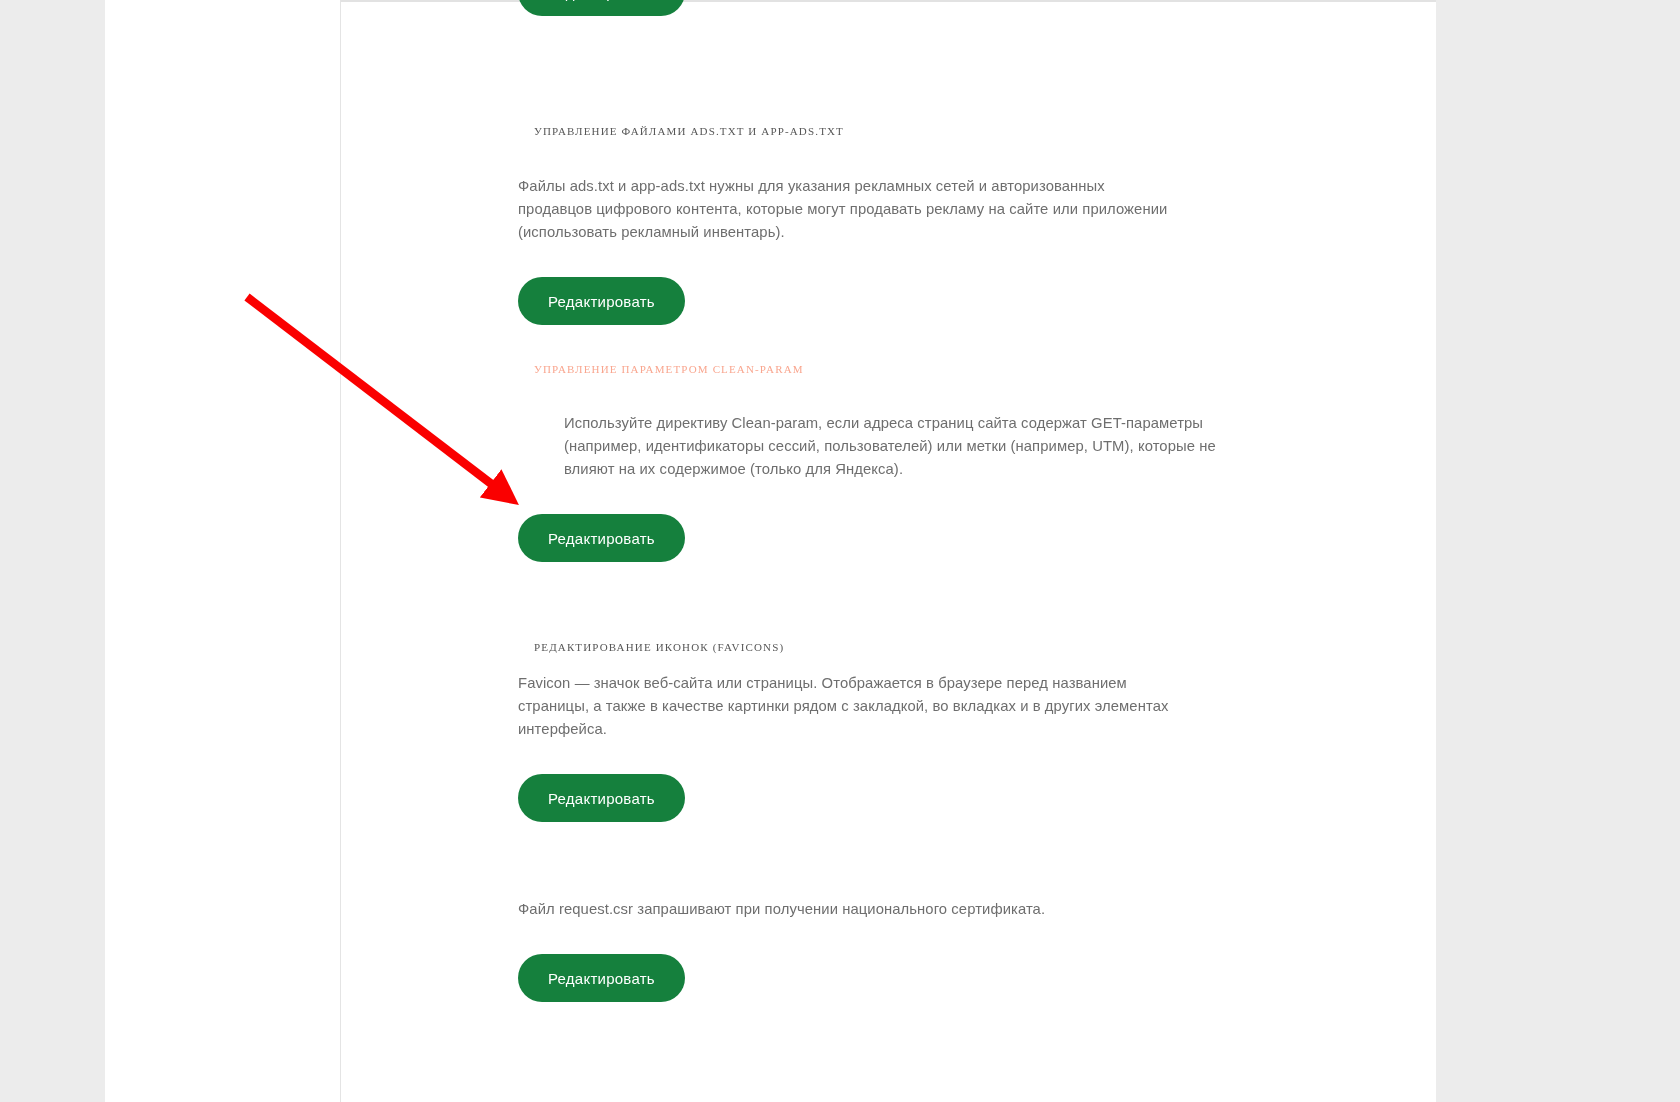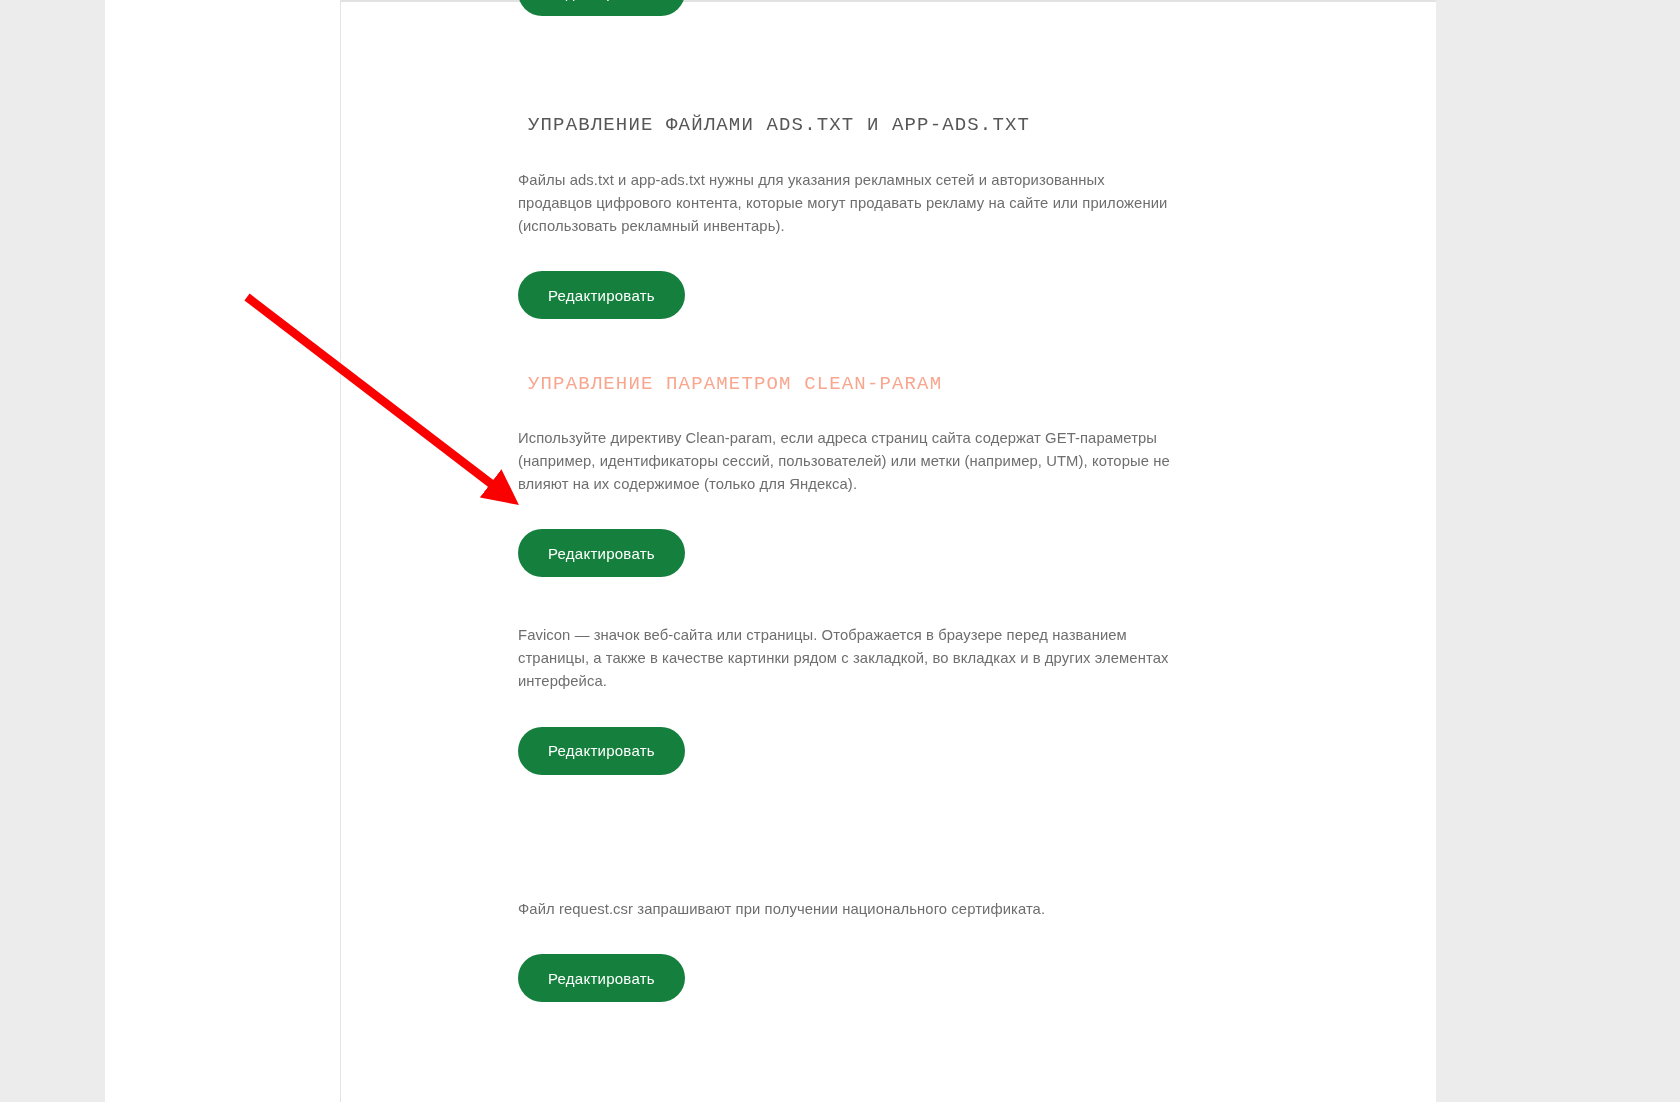--- a/index.html
+++ b/index.html
@@ -59,27 +59,27 @@
     width: 660px;
   }
 
   .section {
     position: absolute;
     left: 0;
     width: 660px;
   }
 
   .section-heading {
-    font-family: Liberation Mono, monospace;
-    font-size: 19px;
+    font-family: Liberation Serif, serif;
+    font-size: 11px;
     font-weight: 400;
     letter-spacing: 1.15px;
     color: #575757;
     line-height: 15.5px;
-    margin: 10px;
+    margin: 16px;
     white-space: pre-line;
   }
 
   .section-heading.accent {
     color: #f9a68f;
   }
 
   .section-body {
     font-family: "Liberation Sans", sans-serif;
     font-size: 14.8px;
@@ -142,29 +142,30 @@
   <div class="content-area">
 
     <div class="section" style="top:108px;">
       <h3 class="section-heading">УПРАВЛЕНИЕ ФАЙЛАМИ ADS.TXT И APP-ADS.TXT</h3>
       <p class="section-body" style="margin-top:35px;">Файлы ads.txt и app-ads.txt нужны для указания рекламных сетей и авторизованных продавцов цифрового контента, которые могут продавать рекламу на сайте или приложении (использовать рекламный инвентарь).</p>
       <div style="margin-top:33px;">
         <button class="edit-button">Редактировать</button>
       </div>
     </div>
 
-    <div class="section" style="top:367px;">
+    <div class="section" style="top:346px;">
       <h3 class="section-heading accent">УПРАВЛЕНИЕ ПАРАМЕТРОМ CLEAN-PARAM</h3>
-      <p class="section-body" style="margin-top:34px;">Используйте директиву Clean-param, если адреса страниц сайта содержат GET-параметры (например, идентификаторы сессий, пользователей) или метки (например, UTM), которые не влияют на их содержимое (только для Яндекса).</p>
+      <p class="section-body" style="margin-top:34px;margin-left:46px;">Используйте директиву Clean-param, если адреса страниц сайта содержат GET-параметры (например, идентификаторы сессий, пользователей) или метки (например, UTM), которые не влияют на их содержимое (только для Яндекса).</p>
       <div style="margin-top:33px;">
         <button class="edit-button">Редактировать</button>
       </div>
     </div>
 
     <div class="section" style="top:624px;">
+      <h3 class="section-heading">РЕДАКТИРОВАНИЕ ИКОНОК (FAVICONS)</h3>
       <p class="section-body" style="">Favicon — значок веб-сайта или страницы. Отображается в браузере перед названием страницы, а также в качестве картинки рядом с закладкой, во вкладках и в других элементах интерфейса.</p>
       <div style="margin-top:33px;">
         <button class="edit-button">Редактировать</button>
       </div>
     </div>
 
     <div class="section" style="top:859px;">
       <p class="section-body" style="margin-top:39px;">Файл request.csr запрашивают при получении национального сертификата.</p>
       <div style="margin-top:33px;">
         <button class="edit-button">Редактировать</button>

